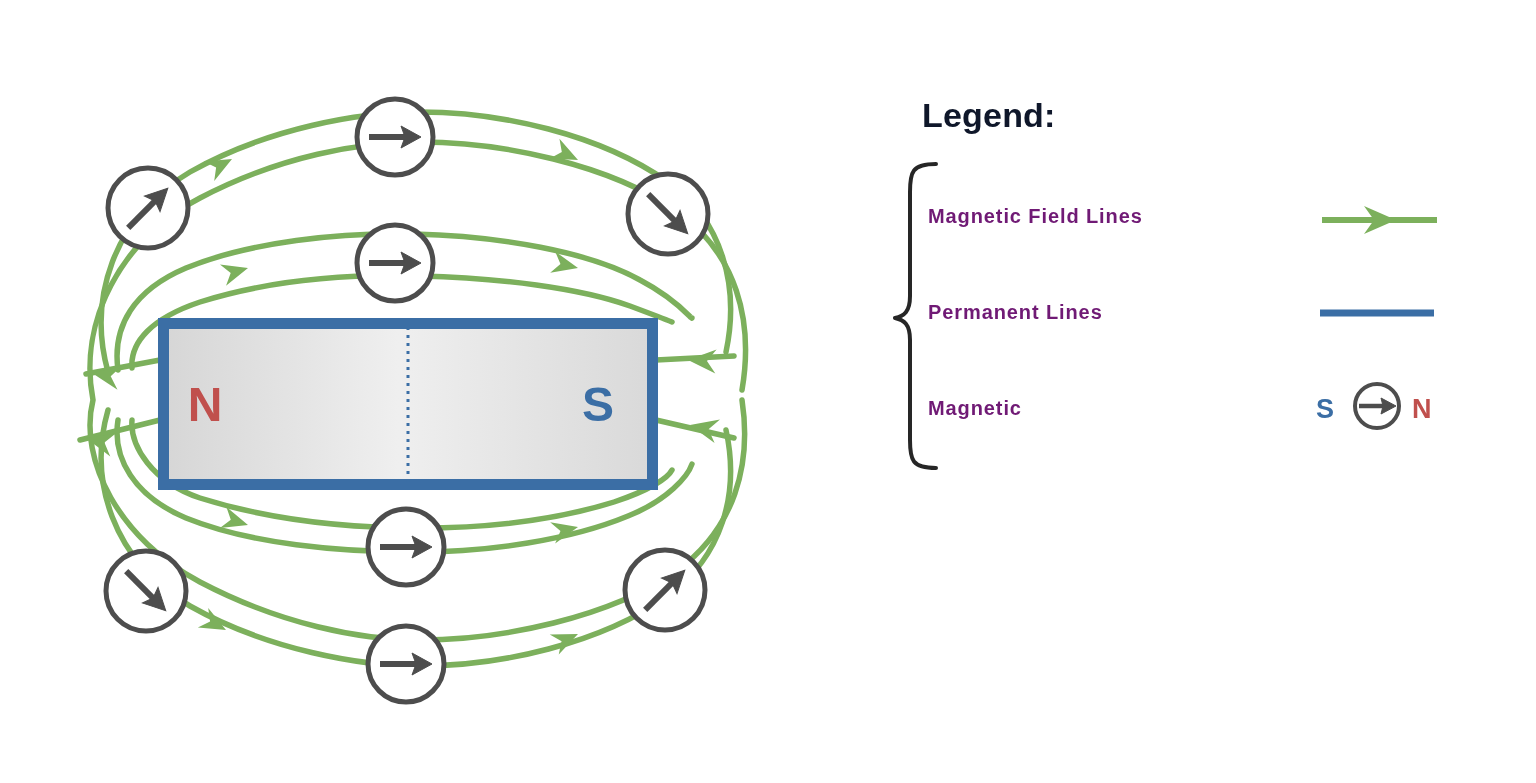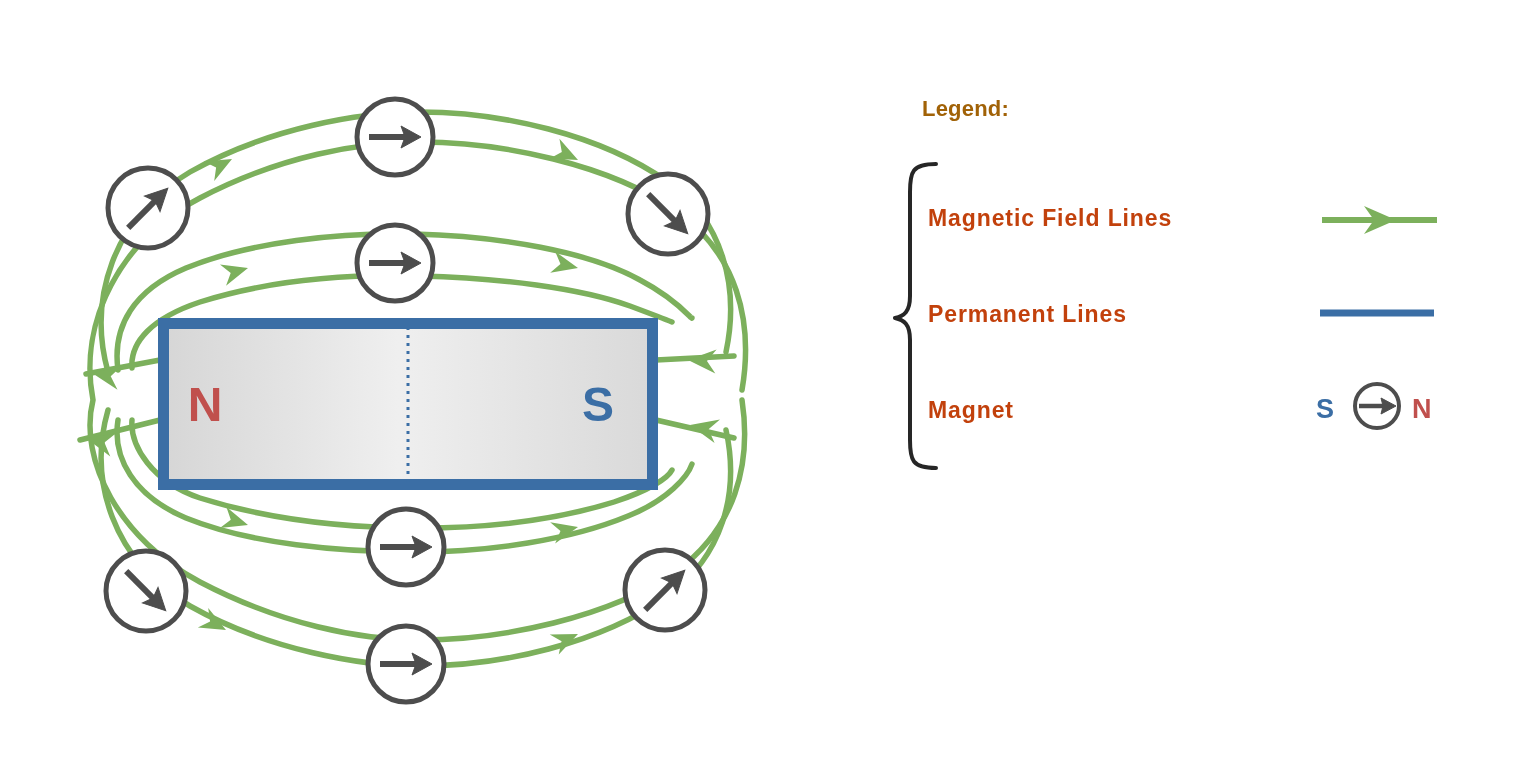--- a/index.html
+++ b/index.html
@@ -25,31 +25,31 @@
     left: 0;
     top: 0;
     width: 1536px;
     height: 783px;
     display: block;
   }
   .legend-title {
     position: absolute;
     left: 922px;
     top: 96px;
-    font-size: 22px;
+    font-size: 34px;
     font-weight: bold;
-    color: #a16207;
+    color: #0f172a;
     letter-spacing: 0.2px;
     white-space: nowrap;
   }
   .legend-label {
     position: absolute;
-    font-size: 23px;
+    font-size: 20px;
     font-weight: bold;
-    color: #c2410c;
+    color: #701a75;
     letter-spacing: 0.9px;
     white-space: nowrap;
   }
   .legend-label.l1 { left: 928px; top: 205px; }
   .legend-label.l2 { left: 928px; top: 301px; }
   .legend-label.l3 { left: 928px; top: 397px; }
   .legend-pole {
     position: absolute;
     font-size: 27px;
     font-weight: bold;
@@ -251,19 +251,19 @@
 
     </g>
   </svg>
 
   <div class="legend-title">Legend:</div>
 
   <div class="legend-label l1">Magnetic Field Lines</div>
 
   <div class="legend-label l2">Permanent Lines</div>
 
-  <div class="legend-label l3">Magnet</div>
+  <div class="legend-label l3">Magnetic</div>
 
   <div class="legend-pole s">S</div>
 
   <div class="legend-pole n">N</div>
 
 </div>
 
 </body></html>

